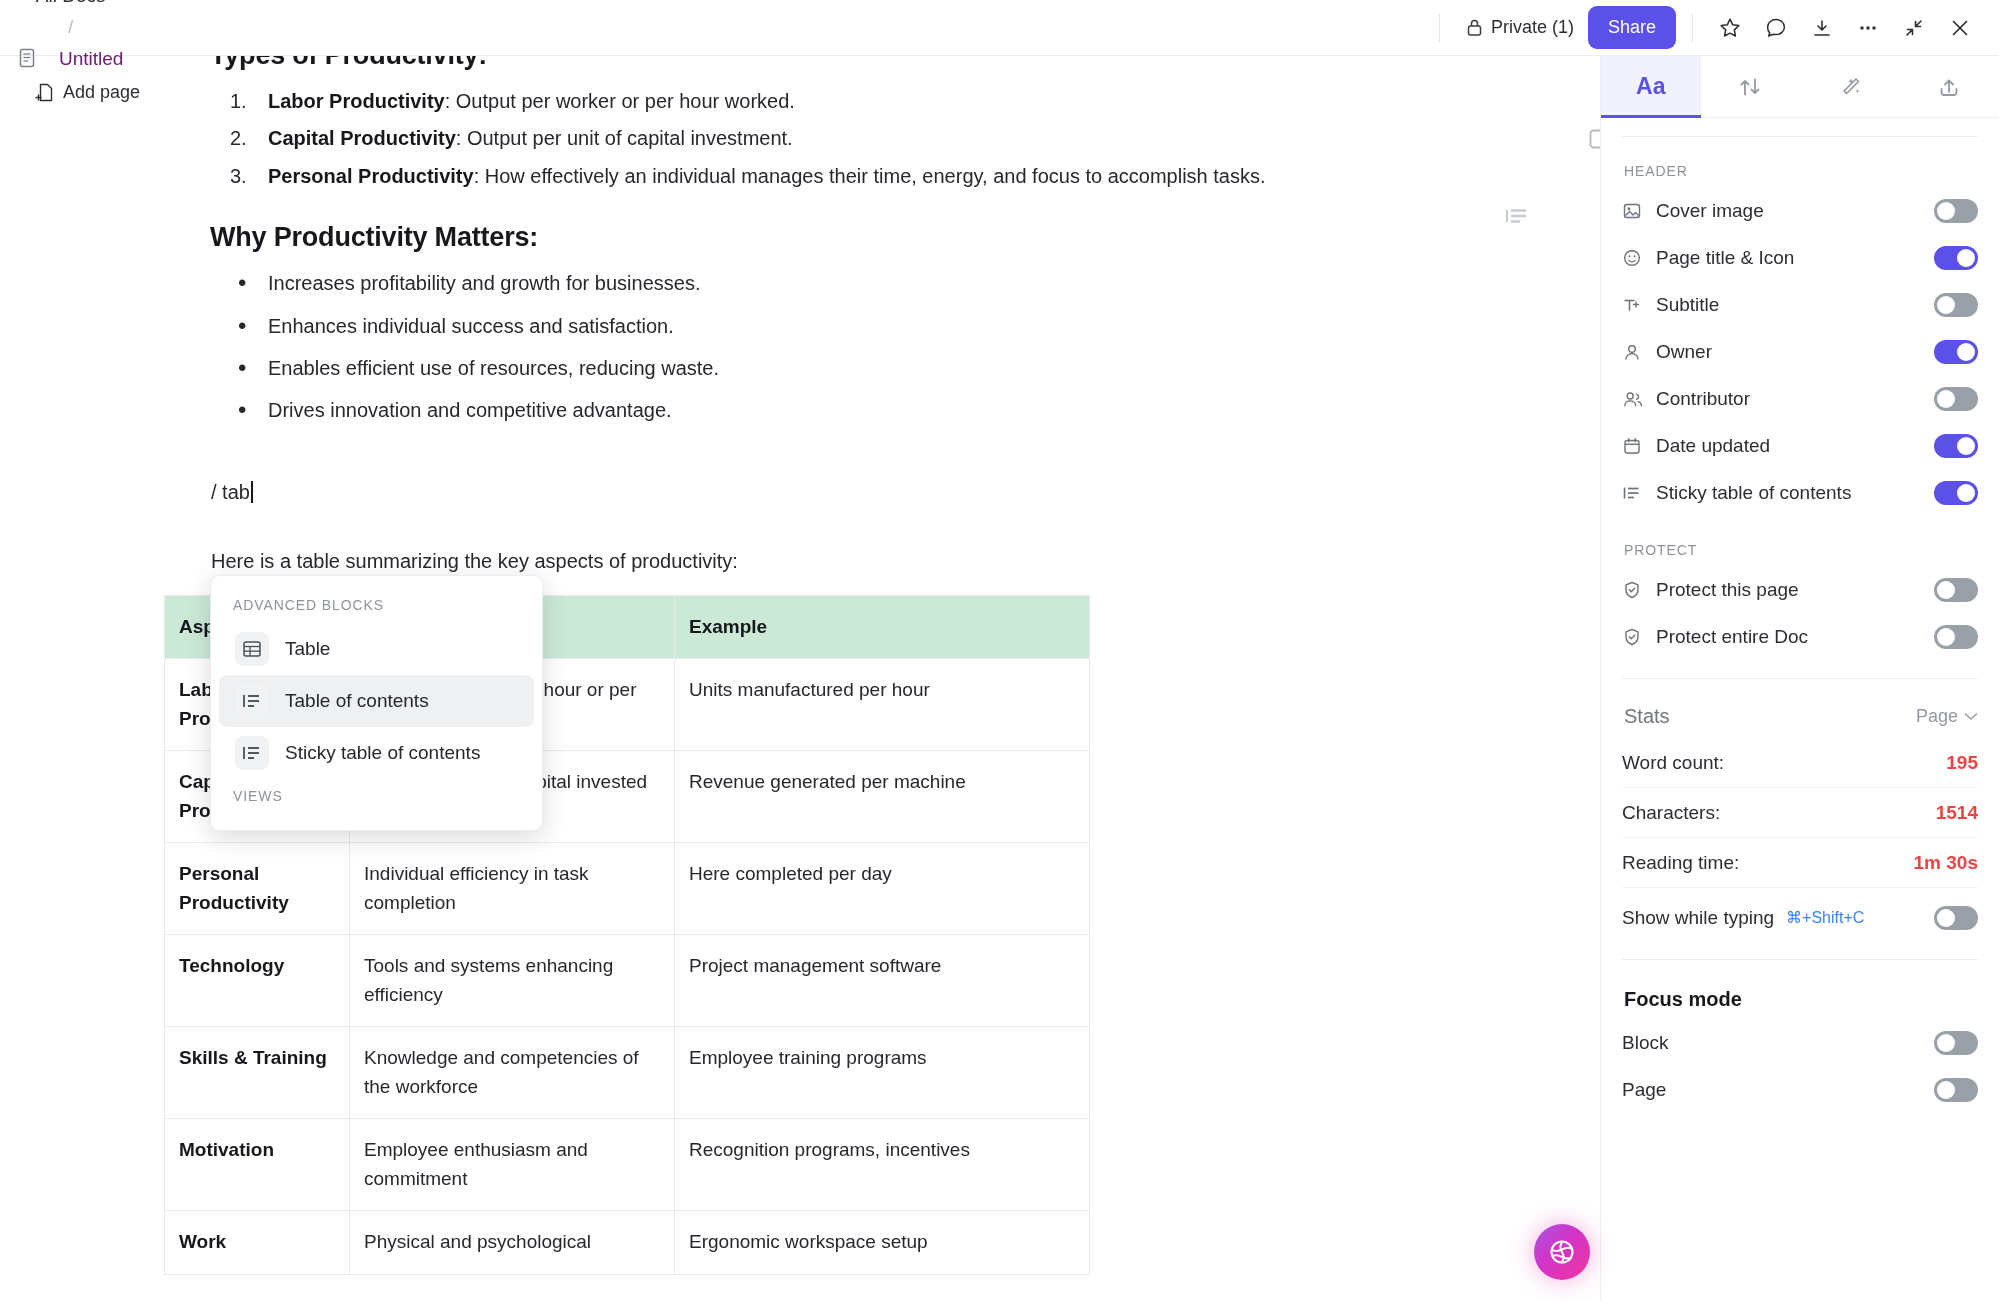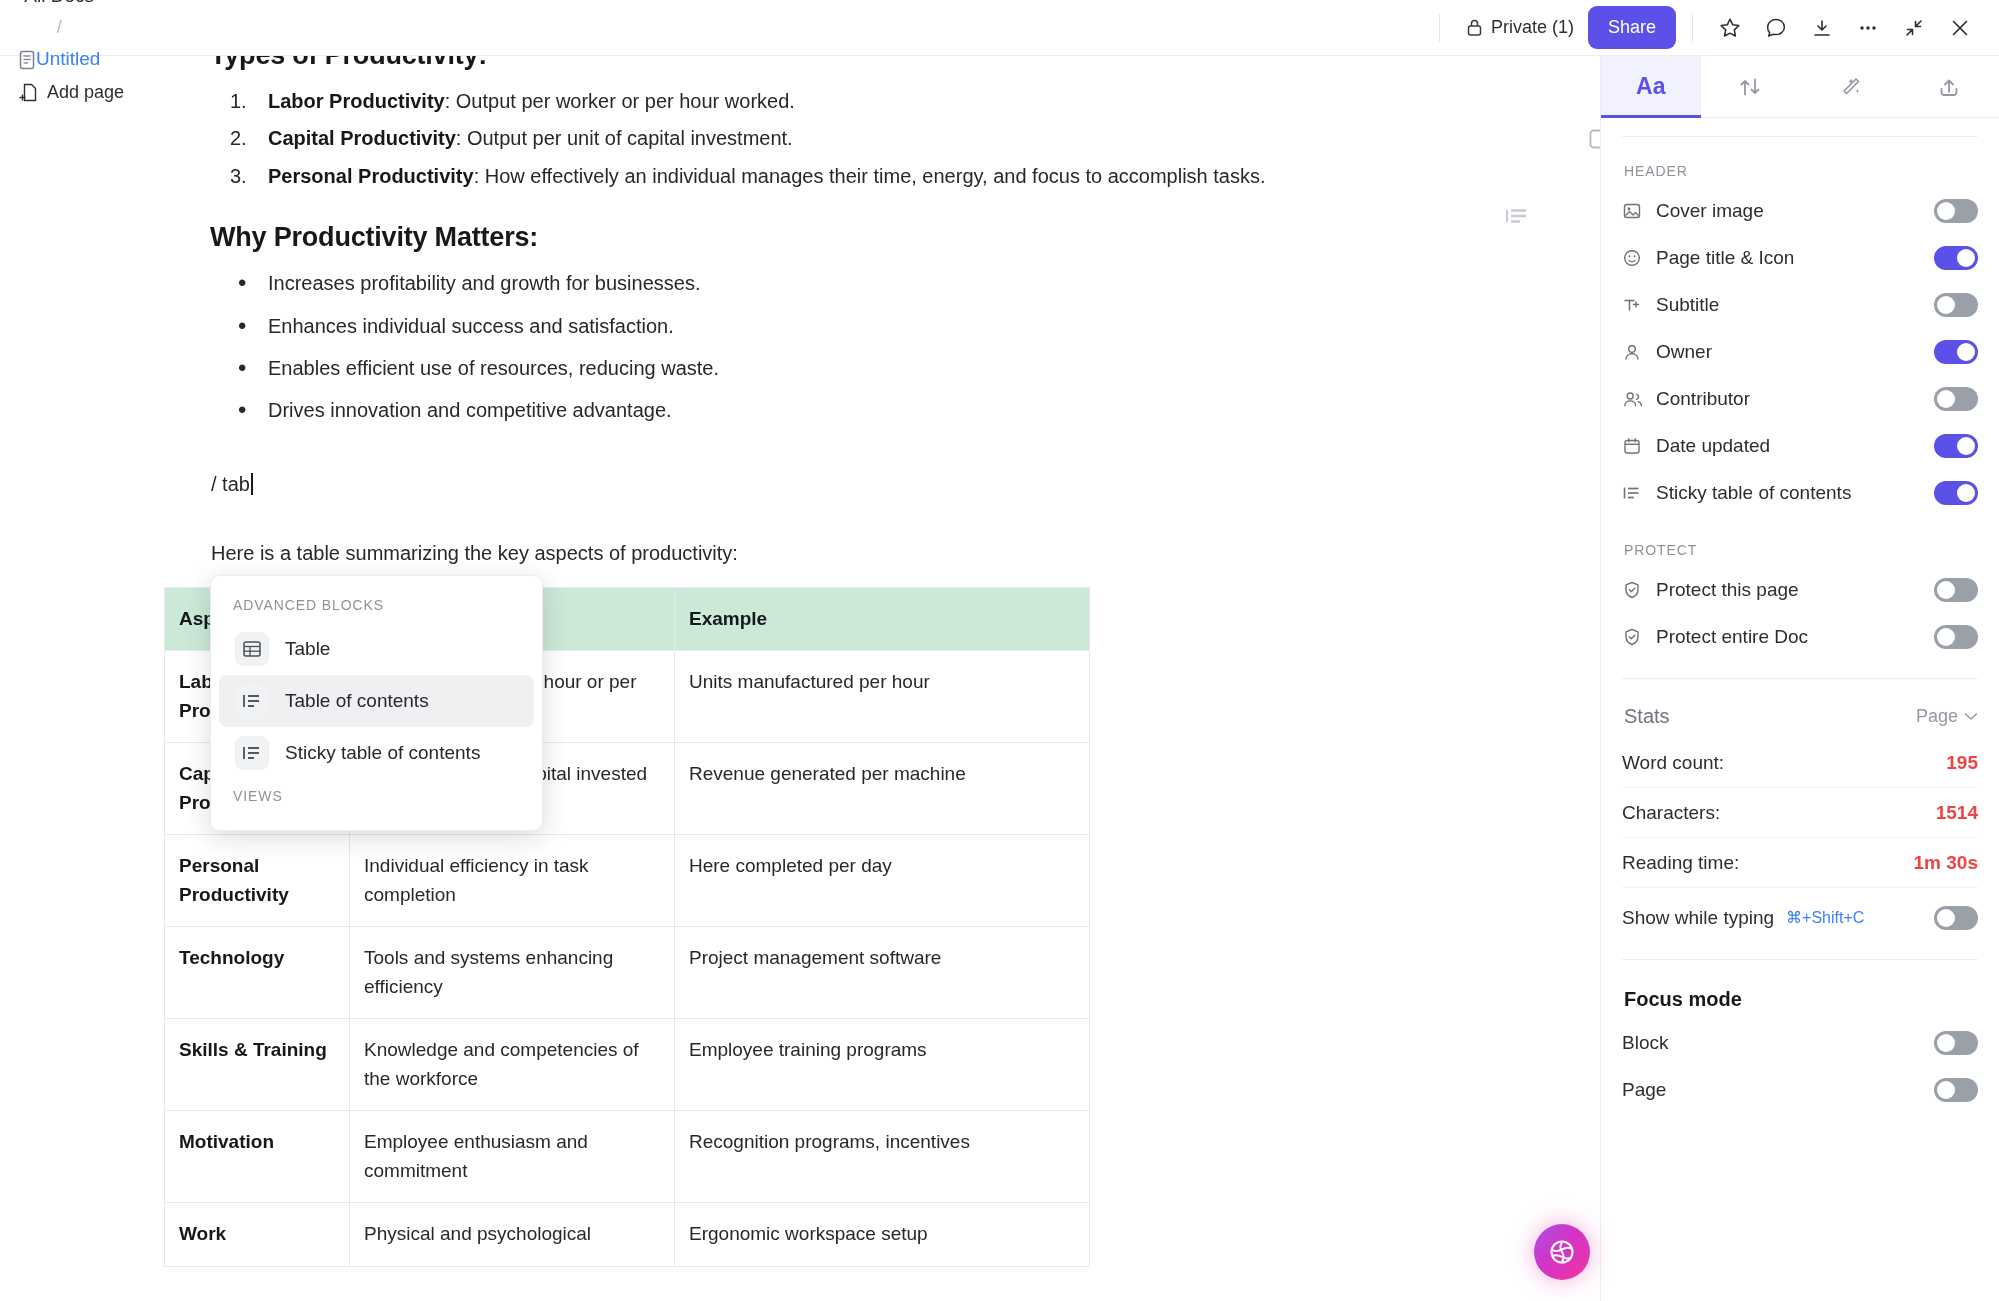--- a/index.html
+++ b/index.html
@@ -14,42 +14,42 @@
   
   .topbar {
     position: absolute; top: 0; left: 0; width: 1999px; height: 56px;
     display: flex; align-items: center;
     border-bottom: 1px solid #eceef1;
     background: #fff; z-index: 40;
   }
   .breadcrumb { display: flex; align-items: center; gap: 10px; padding-left: 18px; font-size: 19px; color: #2c2e33; flex-direction: column; }
   .bc-link { color: #2c2e33; }
   .bc-sep { color: #b6bac1; font-size: 18px; }
-  .bc-current { display: flex; align-items: flex-end; gap: 0; color: #3b82f6; }
+  .bc-current { display: flex; align-items: flex-start; gap: 23px; color: #701a75; }
   .topright { margin-left: auto; display: flex; align-items: center; gap: 4px; padding-right: 18px; }
   .vdiv { width: 1px; height: 28px; background: #e4e6ea; margin: 0 12px; }
   .private-chip { display: flex; align-items: center; gap: 8px; font-size: 18px; color: #2c2e33; padding: 6px 10px; border-radius: 8px; }
   .share-btn {
     background: #5b50e8; color: #fff; border: none; border-radius: 9px;
     font-size: 18px; font-family: inherit; padding: 11px 20px; cursor: pointer;
   }
   .icon-btn { width: 42px; height: 42px; display: flex; align-items: center; justify-content: center; border-radius: 8px; cursor: pointer; }
 
   
-  .leftrail { position: absolute; top: 56px; left: 0; width: 150px; height: 1245px; background: #fff; }
+  .leftrail { position: absolute; top: 56px; left: 16px; width: 150px; height: 1245px; background: #fff; }
   .addpage { display: flex; align-items: center; gap: 9px; padding: 26px 0 0 18px; font-size: 18px; color: #2c2e33; cursor: pointer; }
 
   
   .doc { position: absolute; top: 56px; left: 150px; width: 1450px; height: 1245px; background: #fff; overflow: hidden; }
   .doc-inner { position: absolute; left: 60px; top: -16px; width: 1330px; }
   h2.sec { font-size: 27px; font-weight: 700; letter-spacing: -.2px; color: #16181c; margin: 0 0 14px 0; }
   ol.numlist { list-style: none; margin: 0 0 30px 0; padding: 0; }
   ol.numlist li { position: relative; padding-left: 58px; font-size: 20px; line-height: 1.62; margin-bottom: 5px; color: #26282d; }
   ol.numlist li .num { position: absolute; left: 20px; color: #26282d; }
-  ul.bullist { list-style: none; margin: 0 0 12px 0; padding: 0; }
+  ul.bullist { list-style: none; margin: 0 0 20px 0; padding: 0; }
   ul.bullist li { position: relative; padding-left: 58px; font-size: 20px; line-height: 1.62; margin-bottom: 10px; color: #26282d; }
   ul.bullist li::before { content: "•"; position: absolute; left: 28px; font-size: 24px; line-height: 1.35; color: #26282d; }
   b { font-weight: 700; color: #16181c; }
   .slashline { font-size: 20px; color: #26282d; padding-left: 1px; margin: 34px 0 0 0; position: relative; display: inline-block; }
   .caret { display: inline-block; width: 2px; height: 22px; background: #16181c; vertical-align: -4px; margin-left: 1px; }
   .intro { font-size: 20px; color: #26282d; margin: 46px 0 22px 0; padding-left: 1px; }
 
   
   table.prodtable { border-collapse: collapse; width: 925px; margin-left: -46px; table-layout: fixed; }
   table.prodtable th, table.prodtable td {

